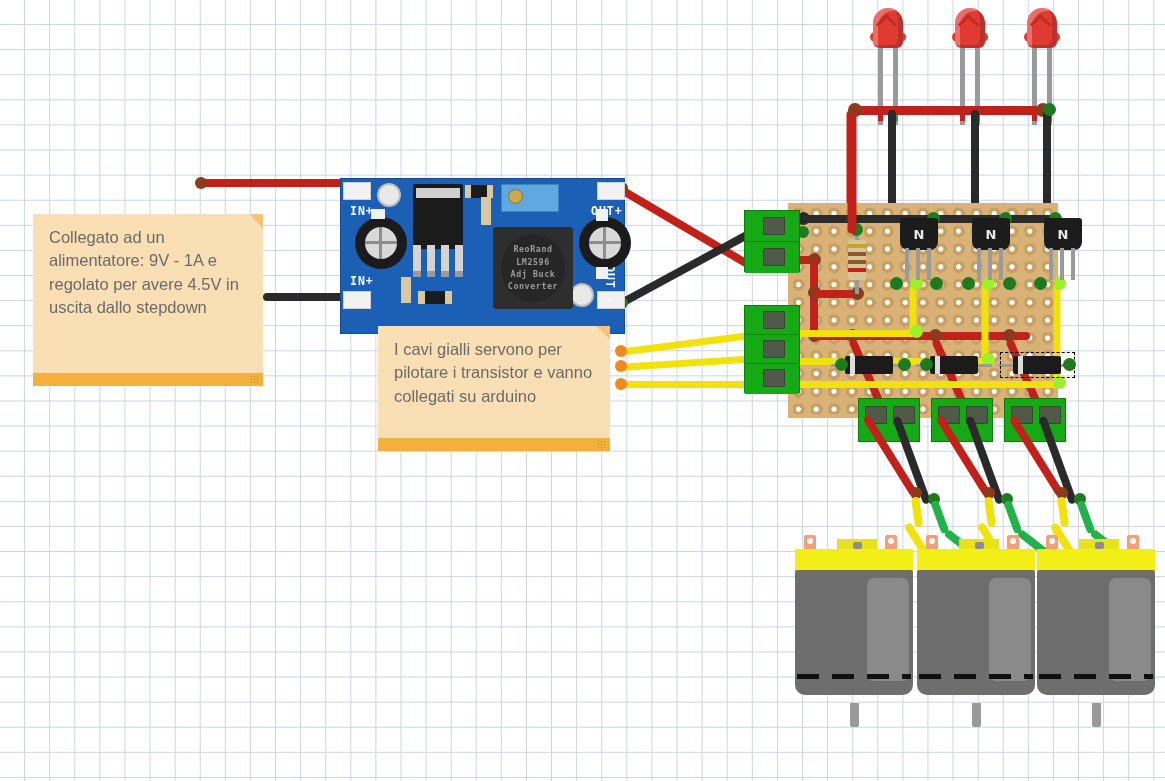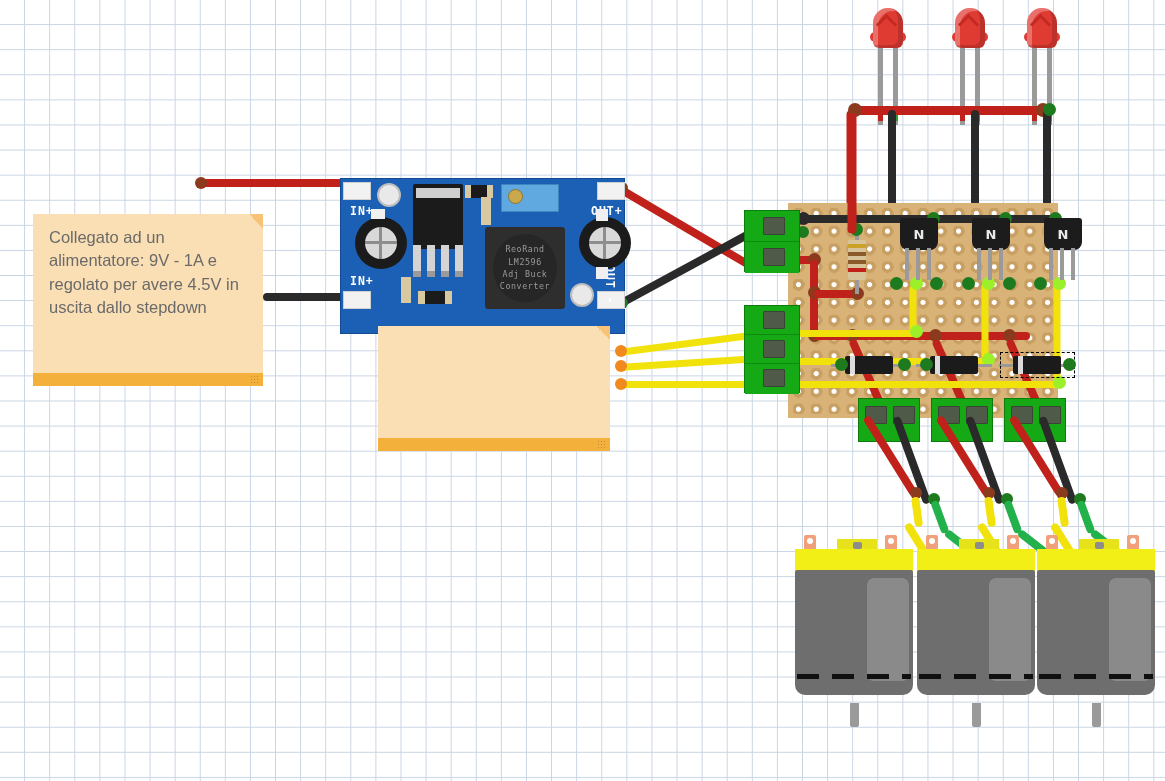--- a/index.html
+++ b/index.html
@@ -508,39 +508,40 @@
       <div class="endl"></div>
         <div class="endr"></div>
     </div>
     <div class="smd" style="left:77px;top:112px;width:34px;height:13px;">
       <div class="endl"></div>
         <div class="endr"></div>
     </div>
     <div class="smd" style="left:140px;top:18px;width:10px;height:28px;background:#d8c9a0;"></div>
     <div class="smd" style="left:60px;top:98px;width:10px;height:26px;background:#d8c9a0;"></div>
 
-    <div class="inductor" style="left:144px;top:48px;width:80px;height:82px;">
+    <div class="inductor" style="left:152px;top:48px;width:80px;height:82px;font-weight:bold;">
       <div class="core"></div>
       <div class="txt">
         <div>ReoRand</div>
         <div>LM2596</div>
         <div>Adj Buck</div>
         <div>Converter</div>
       </div>
     </div>
   </div>
 
   <div class="note abs" style="left:33px;top:214px;width:230px;height:172px;">
     <div class="note-fold"></div>
     <div class="note-body">Collegato ad un alimentatore: 9V - 1A e regolato per avere 4.5V in uscita dallo stepdown</div>
     <div class="note-foot"></div>
     <div class="note-grip"></div>
   </div>
 
   <div class="note abs" style="left:378px;top:326px;width:232px;height:125px;">
     <div class="note-fold"></div>
+    <div class="note-body">I cavi gialli servono per pilotare i transistor e vanno collegati su arduino</div>
     <div class="note-foot"></div>
     <div class="note-grip"></div>
   </div>
 
 
 
 </div>
 
 </body></html>

